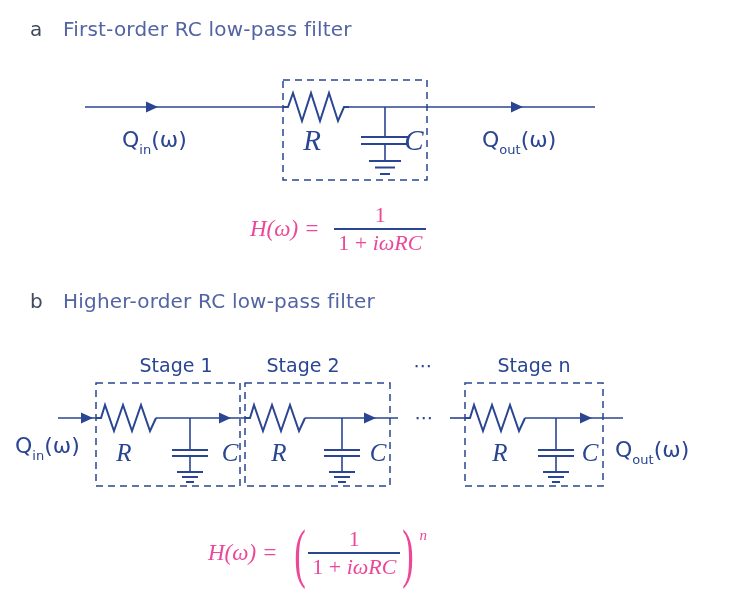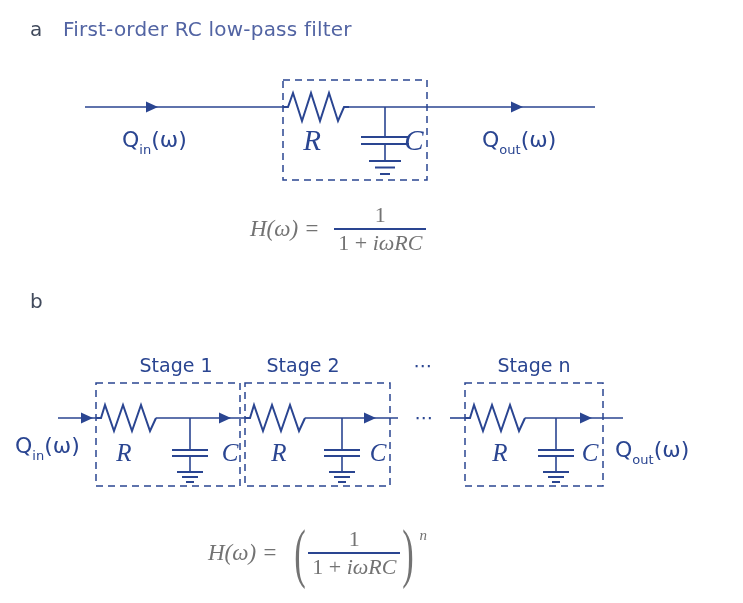--- a/index.html
+++ b/index.html
@@ -1,21 +1,21 @@
 <!DOCTYPE html>
 <html><head>
 <meta charset="utf-8">
 <style>
   html,body{margin:0;padding:0;background:#ffffff;}
   .page{position:relative;width:743px;height:603px;background:#fff;overflow:hidden;
         font-family:"DejaVu Sans",sans-serif;}
   .panel-letter{position:absolute;font-size:20px;color:#414a5c;font-family:"DejaVu Sans",sans-serif;}
   .panel-title{position:absolute;font-size:20px;color:#5264a3;font-family:"DejaVu Sans",sans-serif;letter-spacing:0.2px;}
   svg{position:absolute;left:0;overflow:visible;}
-  .formula{position:absolute;display:flex;align-items:center;color:#737373;
+  .formula{position:absolute;display:flex;align-items:center;color:#ec4899;
            font-family:"Liberation Serif",serif;font-style:italic;}
   .formula .lhs{font-size:23px;margin-right:9px;white-space:pre;}
   .frac{display:inline-flex;flex-direction:column;align-items:center;}
   .frac .num,.frac .den{font-size:22px;line-height:1.1;padding:0 4px;white-space:pre;}
   .frac .bar{align-self:stretch;height:1.6px;background:#2a4591;margin:1px 0;}
   .upright{font-style:normal;}
   .paren{font-size:30px;font-style:normal;line-height:1;display:inline-block;
          transform:scaleY(2.15) scaleX(1.15);margin:0 3px;}
   .exp{font-size:15px;align-self:flex-start;margin-top:0px;margin-left:3px;}
 </style>
@@ -59,20 +59,21 @@
   <div class="formula" style="left:250px;top:203px;">
     <span class="lhs">H(ω) = </span>
     <span class="frac">
       <span class="num upright">1</span>
       <span class="bar"></span>
       <span class="den"><span class="upright">1 + </span><span>iωRC</span></span>
     </span>
   </div>
 
   <span class="panel-letter" style="left:30px;top:289px;">b</span>
+  <span class="panel-title" style="left:63px;top:289px;">Higher-order RC low-pass filter</span>
 
   <svg width="743" height="155" style="top:345px;">
 
     <text x="176" y="27" text-anchor="middle" fill="#2a4591" font-family="DejaVu Sans,sans-serif" font-size="19">Stage 1</text>
     <text x="303" y="27" text-anchor="middle" fill="#2a4591" font-family="DejaVu Sans,sans-serif" font-size="19">Stage 2</text>
     <text x="423" y="27" text-anchor="middle" fill="#2a4591" font-family="DejaVu Sans,sans-serif" font-size="19">⋯</text>
     <text x="534" y="27" text-anchor="middle" fill="#2a4591" font-family="DejaVu Sans,sans-serif" font-size="19">Stage n</text>
 
     <rect x="96" y="38" width="144" height="103" fill="none" stroke="#2a4591" stroke-width="1.5" stroke-dasharray="7 5"></rect>
     <rect x="245" y="38" width="145" height="103" fill="none" stroke="#2a4591" stroke-width="1.5" stroke-dasharray="7 5"></rect>

